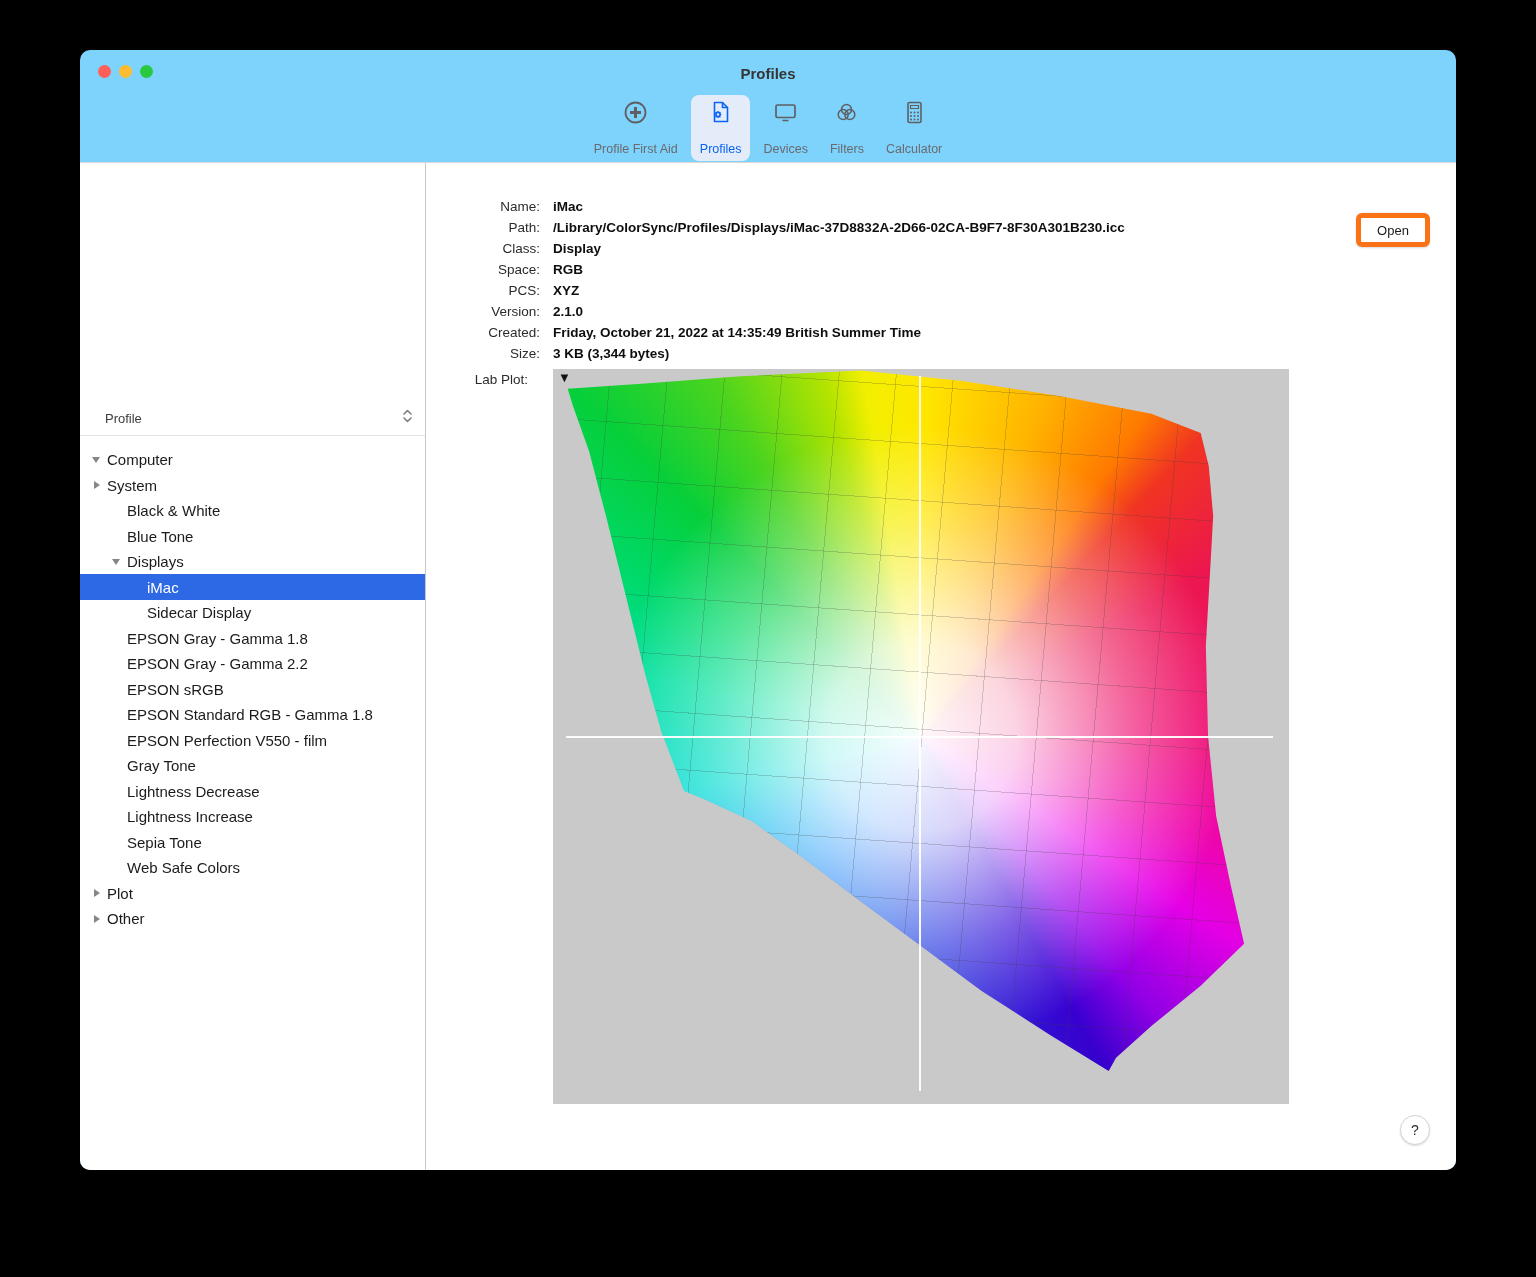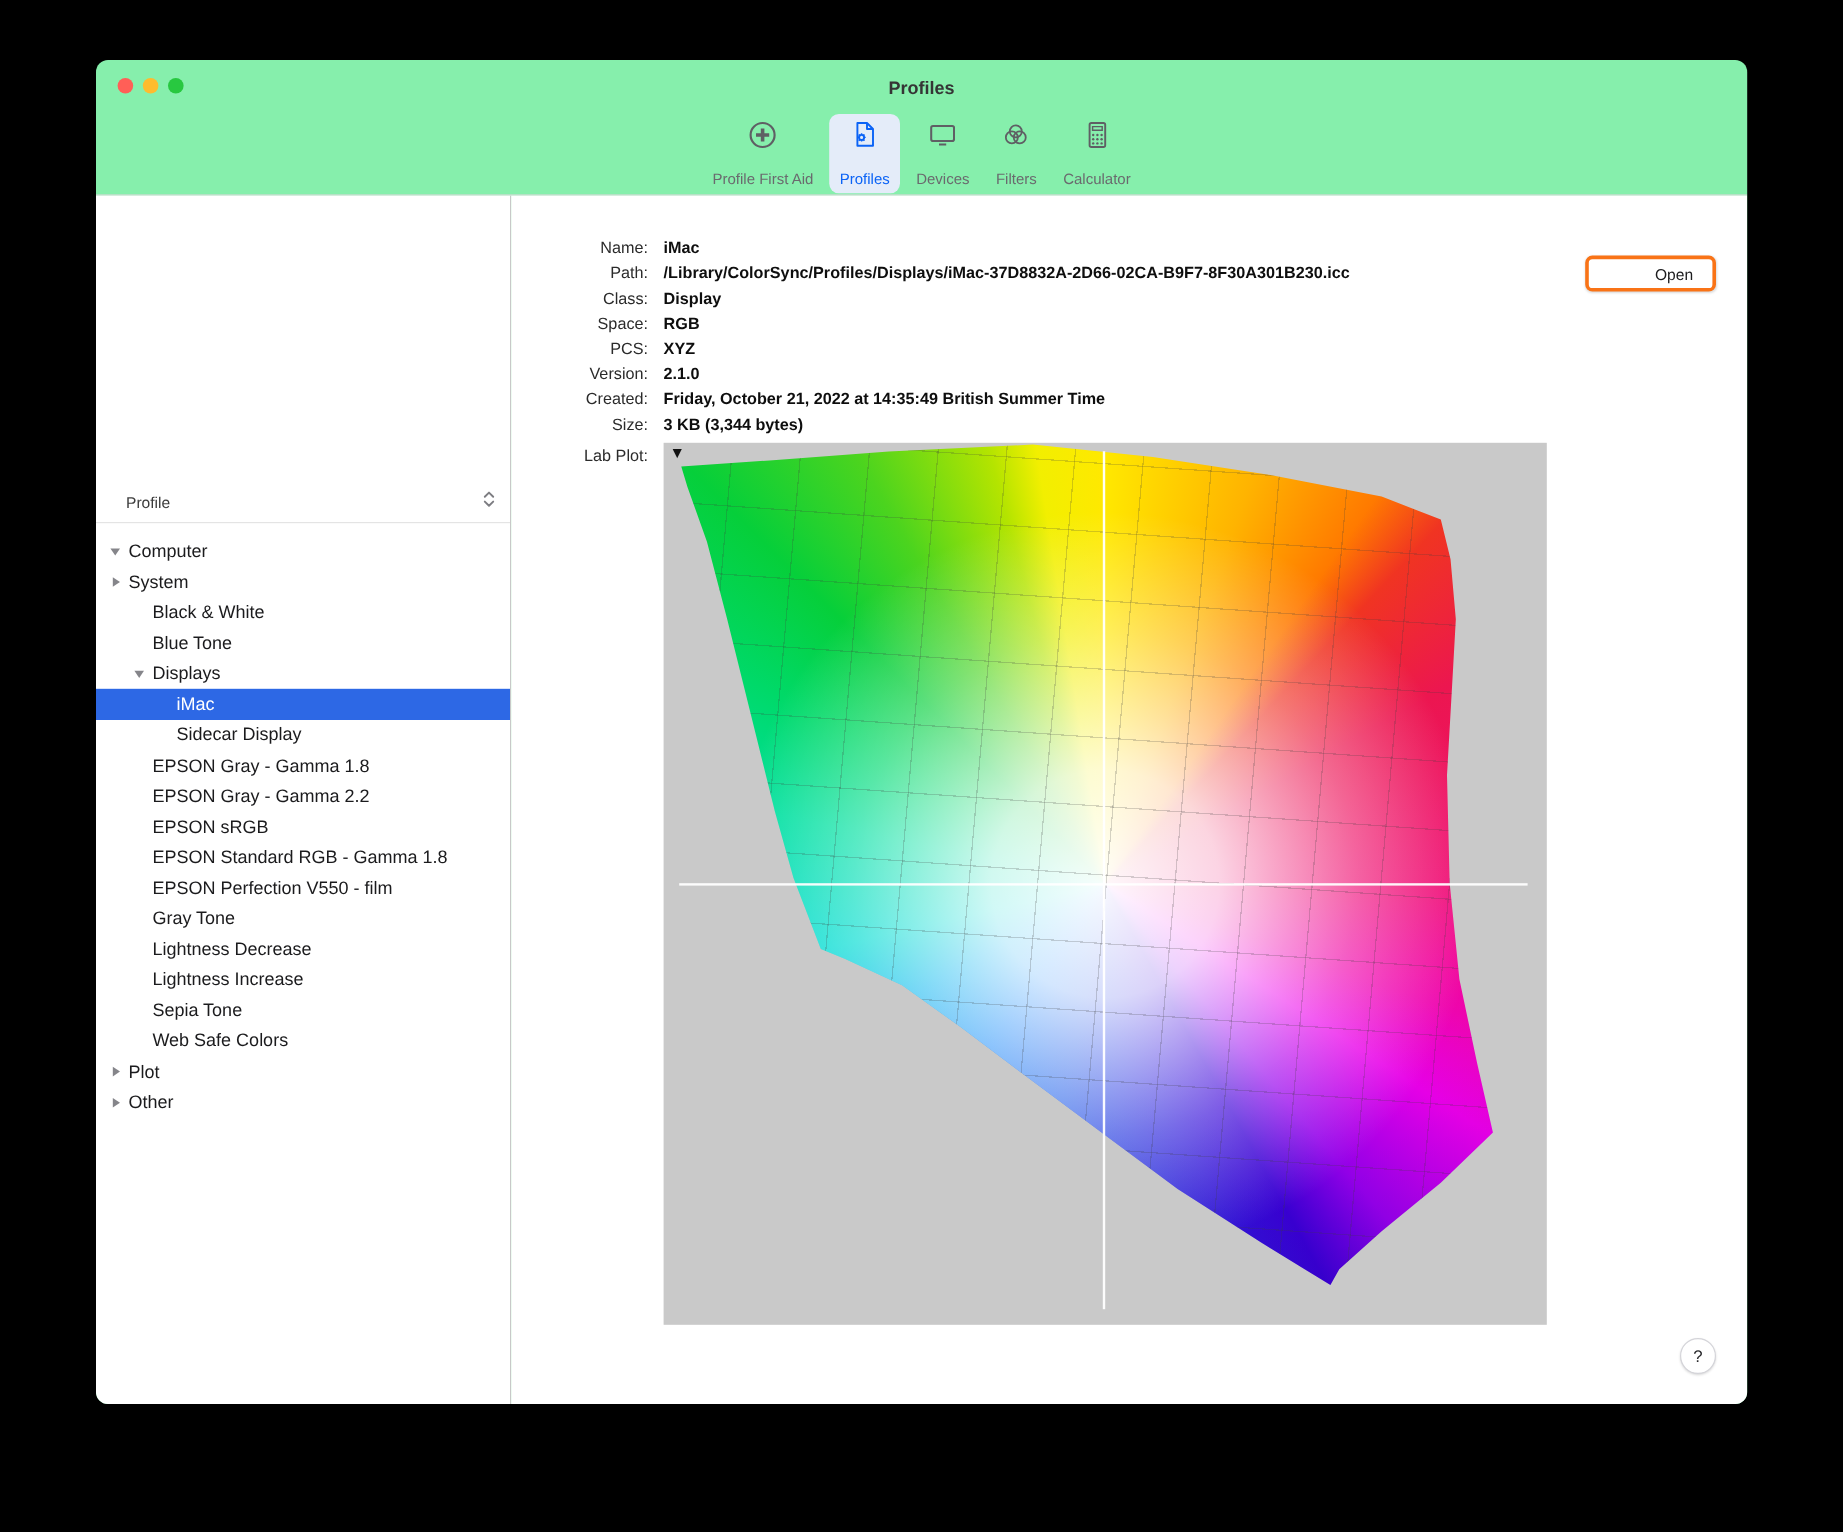--- a/index.html
+++ b/index.html
@@ -3,21 +3,21 @@
 <meta charset="utf-8">
 <style>
   html,body { margin:0; padding:0; }
   body {
     width:1536px; height:1277px; background:#000;
     font-family:"Liberation Sans","DejaVu Sans",sans-serif;
     position:relative; overflow:hidden;
   }
   .window {
     position:absolute; left:80px; top:50px; width:1376px; height:1120px;
-    background:#86efac; border-radius:10px; overflow:hidden;
+    background:#7dd3fc; border-radius:10px; overflow:hidden;
     box-shadow:0 30px 70px rgba(0,0,0,.6);
   }
   
   .titlebar { position:relative; height:44px; }
   .lights { position:absolute; left:18px; top:15px; display:flex; gap:8px; }
   .light { width:13px; height:13px; border-radius:50%; padding:0; border:none; }
   .light.red{background:#ff5f57}.light.yellow{background:#febc2e}.light.green{background:#28c840}
   .title { text-align:center; line-height:48px; font-size:15px; font-weight:700; color:#353535; }
   
   .toolbar { height:68px; display:flex; justify-content:center; align-items:center; gap:4px; border-bottom:1px solid #d8d8d8; }
@@ -37,24 +37,24 @@
   .tri { width:17px; flex:0 0 17px; display:flex; align-items:center; }
   .tri.right::before { content:""; border-left:6px solid #85858a; border-top:4.5px solid transparent; border-bottom:4.5px solid transparent; margin-left:4px; }
   .tri.down::before  { content:""; border-top:6px solid #85858a; border-left:4.5px solid transparent; border-right:4.5px solid transparent; margin-left:2px; }
   .row.sel { background:#2d68e5; color:#fff; }
   
   .content { flex:1; position:relative; background:#fff; }
   .details { margin-top:33px; display:grid; grid-template-columns:127px 1fr; font-size:13.5px; line-height:21px; }
   .dlabel { text-align:right; padding-right:13px; color:#2b2b2b; }
   .dvalue { font-weight:700; color:#0e0e0e; white-space:nowrap; }
   .open-btn { position:absolute; top:50px; right:26px; width:64px; height:24px; border-radius:6px;
-    background:#fff; border:3px solid #f97316; box-shadow:0 0.5px 2px rgba(0,0,0,.15);
-    font-size:13px; color:#1c1c1e; display:flex; align-items:center; justify-content:center;padding-left:39px; }
+    background:#fff; border:5px solid #f97316; box-shadow:0 0.5px 2px rgba(0,0,0,.15);
+    font-size:13px; color:#1c1c1e; display:flex; align-items:center; justify-content:center; }
   .plot-grid { margin-top:5px; display:grid; grid-template-columns:127px 1fr; }
-  .plot-label { text-align:right; padding-right:13px; font-size:13.5px; color:#2b2b2b; padding-top:3px; }
+  .plot-label { text-align:right; padding-right:25px; font-size:13.5px; color:#2b2b2b; padding-top:3px; }
   .plot { position:relative; width:736px; height:735px; background:#c9c9c9; }
   .gamut {
     position:absolute; inset:0;
     clip-path:polygon(2% 2.7%, 12% 2%, 25.5% 1%, 41.8% 0.2%, 55.4% 1.6%, 69% 3.7%, 81.3% 6.1%,
       88% 8.7%, 89.1% 13.2%, 89.7% 20%, 89.4% 25.4%, 88.7% 37.7%, 89% 49.9%, 90.1% 60.8%,
       92.1% 70.3%, 93.9% 78.2%, 88% 83.9%, 81.3% 89.4%, 76.5% 93.7%, 75.5% 95.5%, 67.7% 90.7%,
       58.2% 84.6%, 50% 78.5%, 41.8% 72.4%, 33.7% 66.3%, 27% 61.5%, 20.5% 58.5%, 17.8% 57.4%,
       14.7% 49.3%, 12.6% 41.8%, 9.9% 30.9%, 7.2% 20%, 4.9% 11.2%, 2.7% 5%);
     background:
       radial-gradient(circle 310px at 50% 50%, rgba(255,255,255,.97) 0px, rgba(255,255,255,.82) 95px, rgba(255,255,255,.35) 210px, rgba(255,255,255,0) 310px),

